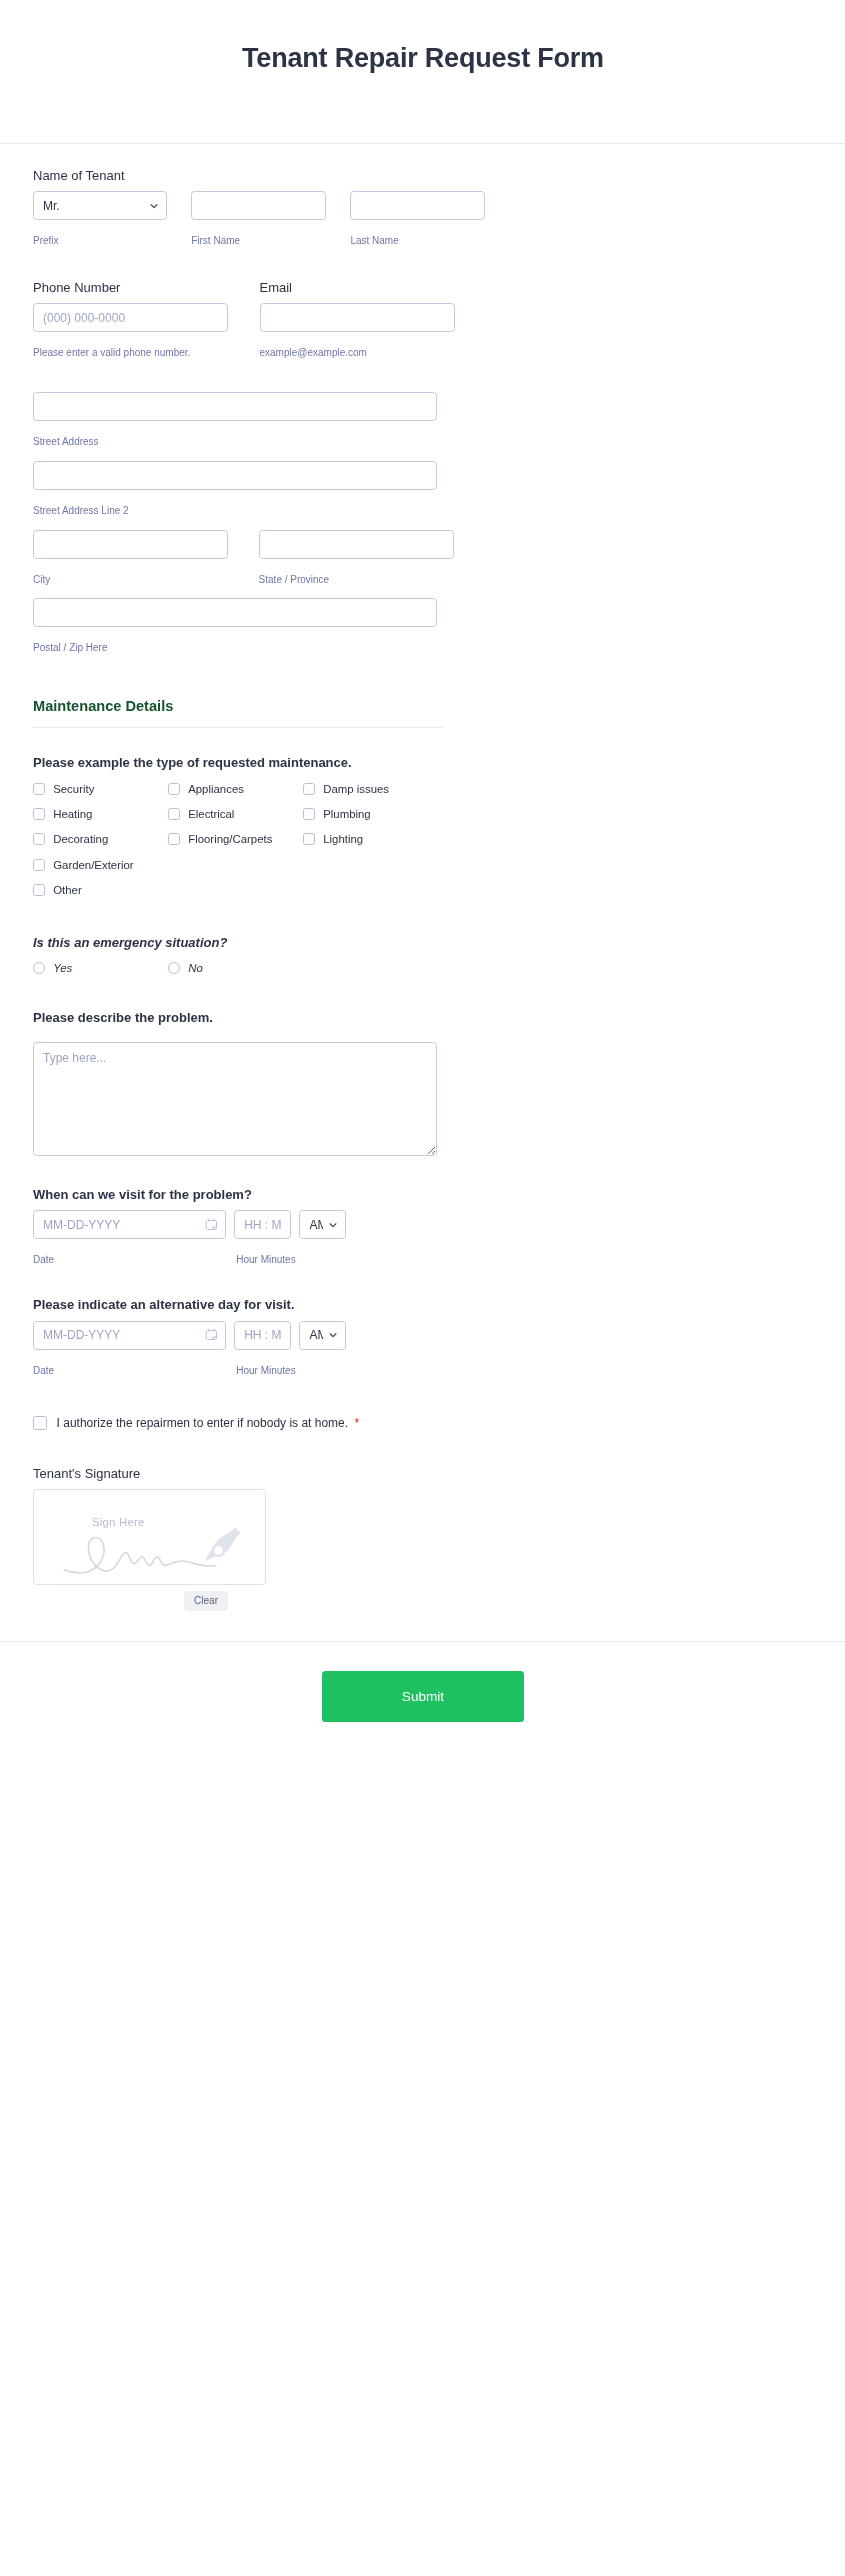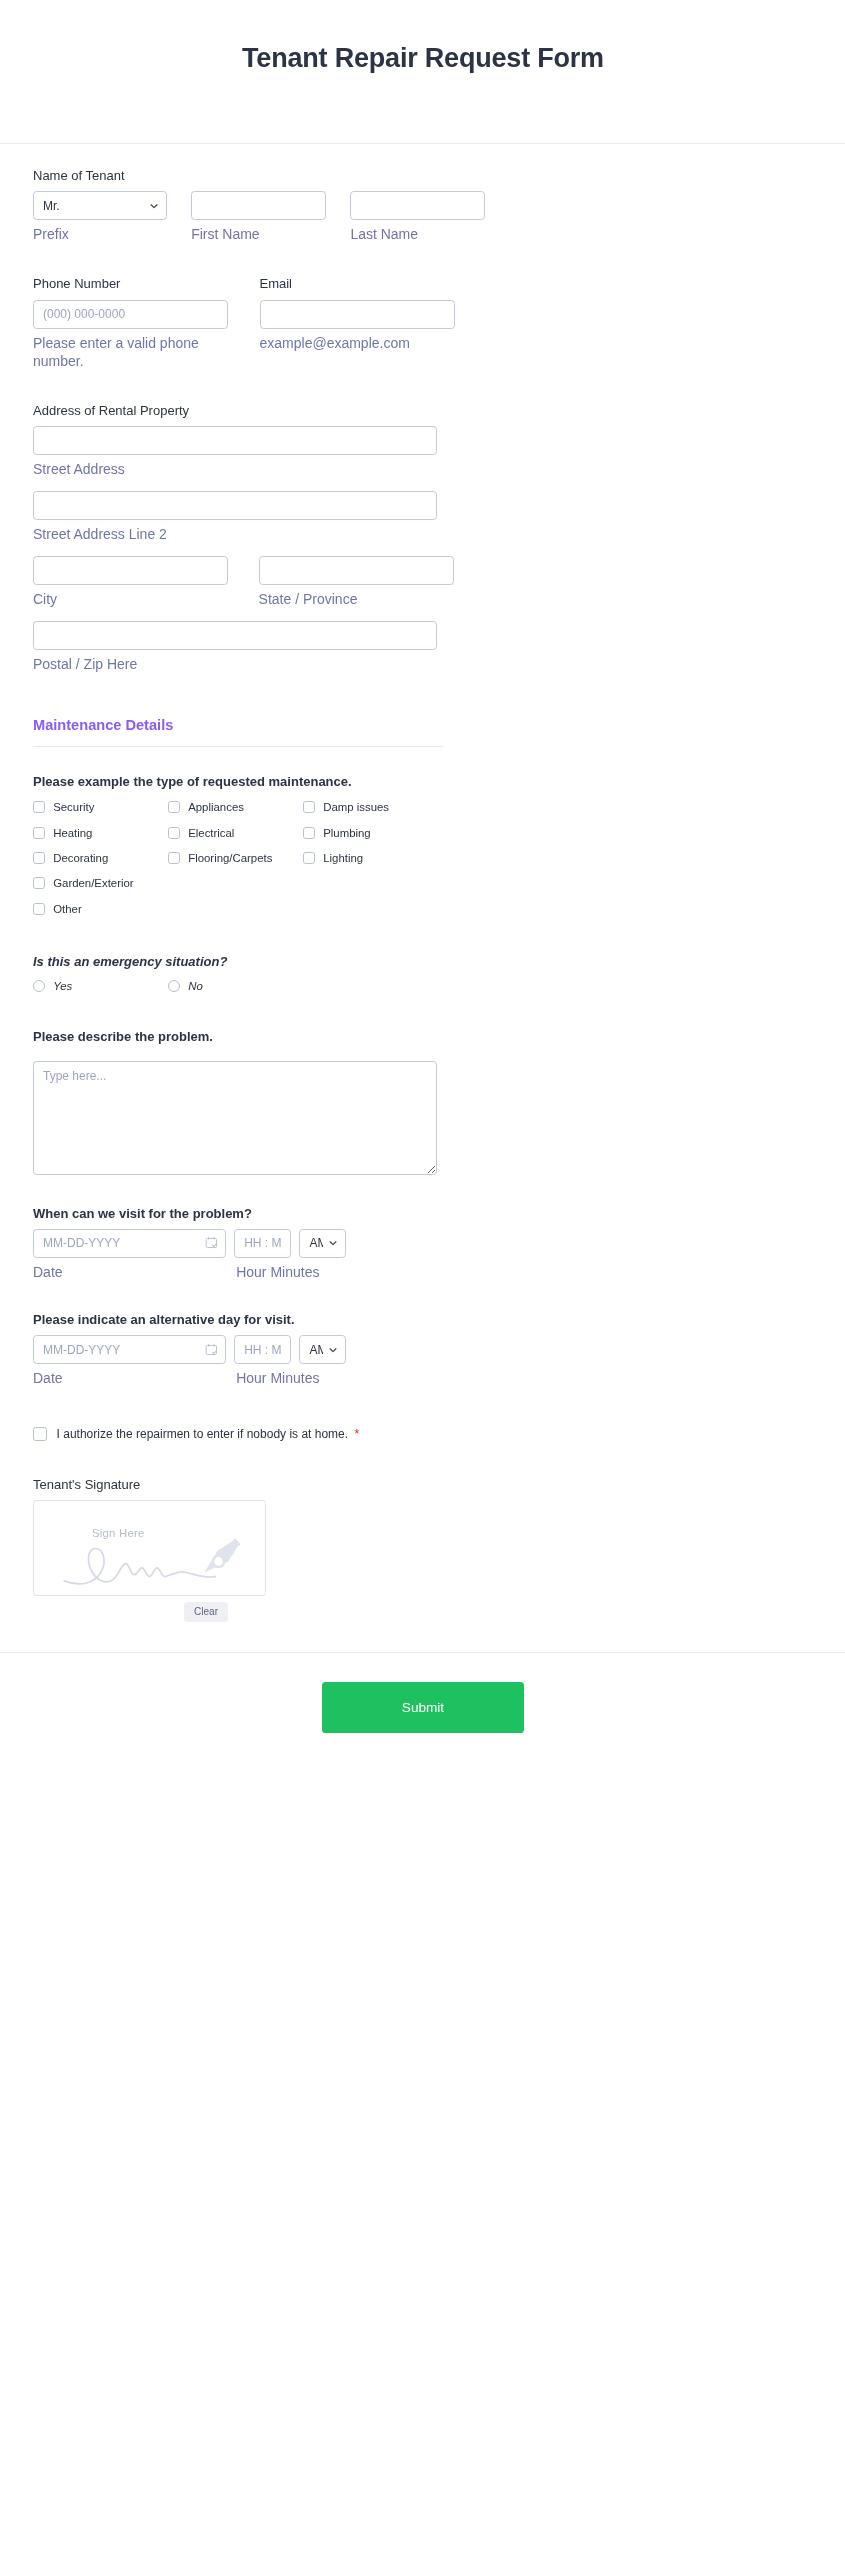--- a/index.html
+++ b/index.html
@@ -44,23 +44,23 @@
     margin-bottom: 8.2px;
     display: block;
   }
   .field-label.q {
     font-size: 13px;
     font-weight: 700;
     color: #2c3345;
   }
 
   .sub-label {
-    font-size: 14px;
+    font-size: 10px;
     color: #6f76a7;
-    margin-top: 5px;
+    margin-top: 14px;
     display: block;
     line-height: 1.3;
   }
 
   .row { display: flex; gap: 16px; }
 
   .inp {
     height: 29px;
     border: 0.9px solid #c3c9dd;
     border-radius: 3.6px;
@@ -104,21 +104,21 @@
   .addr-half { width: 195px; }
   .addr-gap  { margin-left: 14.6px; }
 
   
   .section-head {
     padding-top: 44px;
   }
   .section-title {
     font-size: 14.6px;
     font-weight: 700;
-    color: #8b5cf6;
+    color: #14532d;
     margin: 0 0 12.7px 0;
   }
   .section-rule {
     border: 0;
     border-top: 0.9px solid #e8e9ef;
     margin: 0;
     width: 410px;
   }
 
   
@@ -308,21 +308,20 @@
         <div class="c-email">
           <span class="field-label">Email</span>
           <input class="inp" type="text" value="" placeholder="" style="">
           <span class="sub-label">example@example.com</span>
         </div>
 
       </div>
     </div>
 
     <div class="field-block" style="padding-top:33px;">
-      <span class="field-label">Address of Rental Property</span>
 
       <div class="addr-full">
         <input class="inp" type="text" value="" style="">
         <span class="sub-label">Street Address</span>
       </div>
 
       <div class="addr-full" style="margin-top:12.7px;">
         <input class="inp" type="text" value="" style="">
         <span class="sub-label">Street Address Line 2</span>
       </div>

